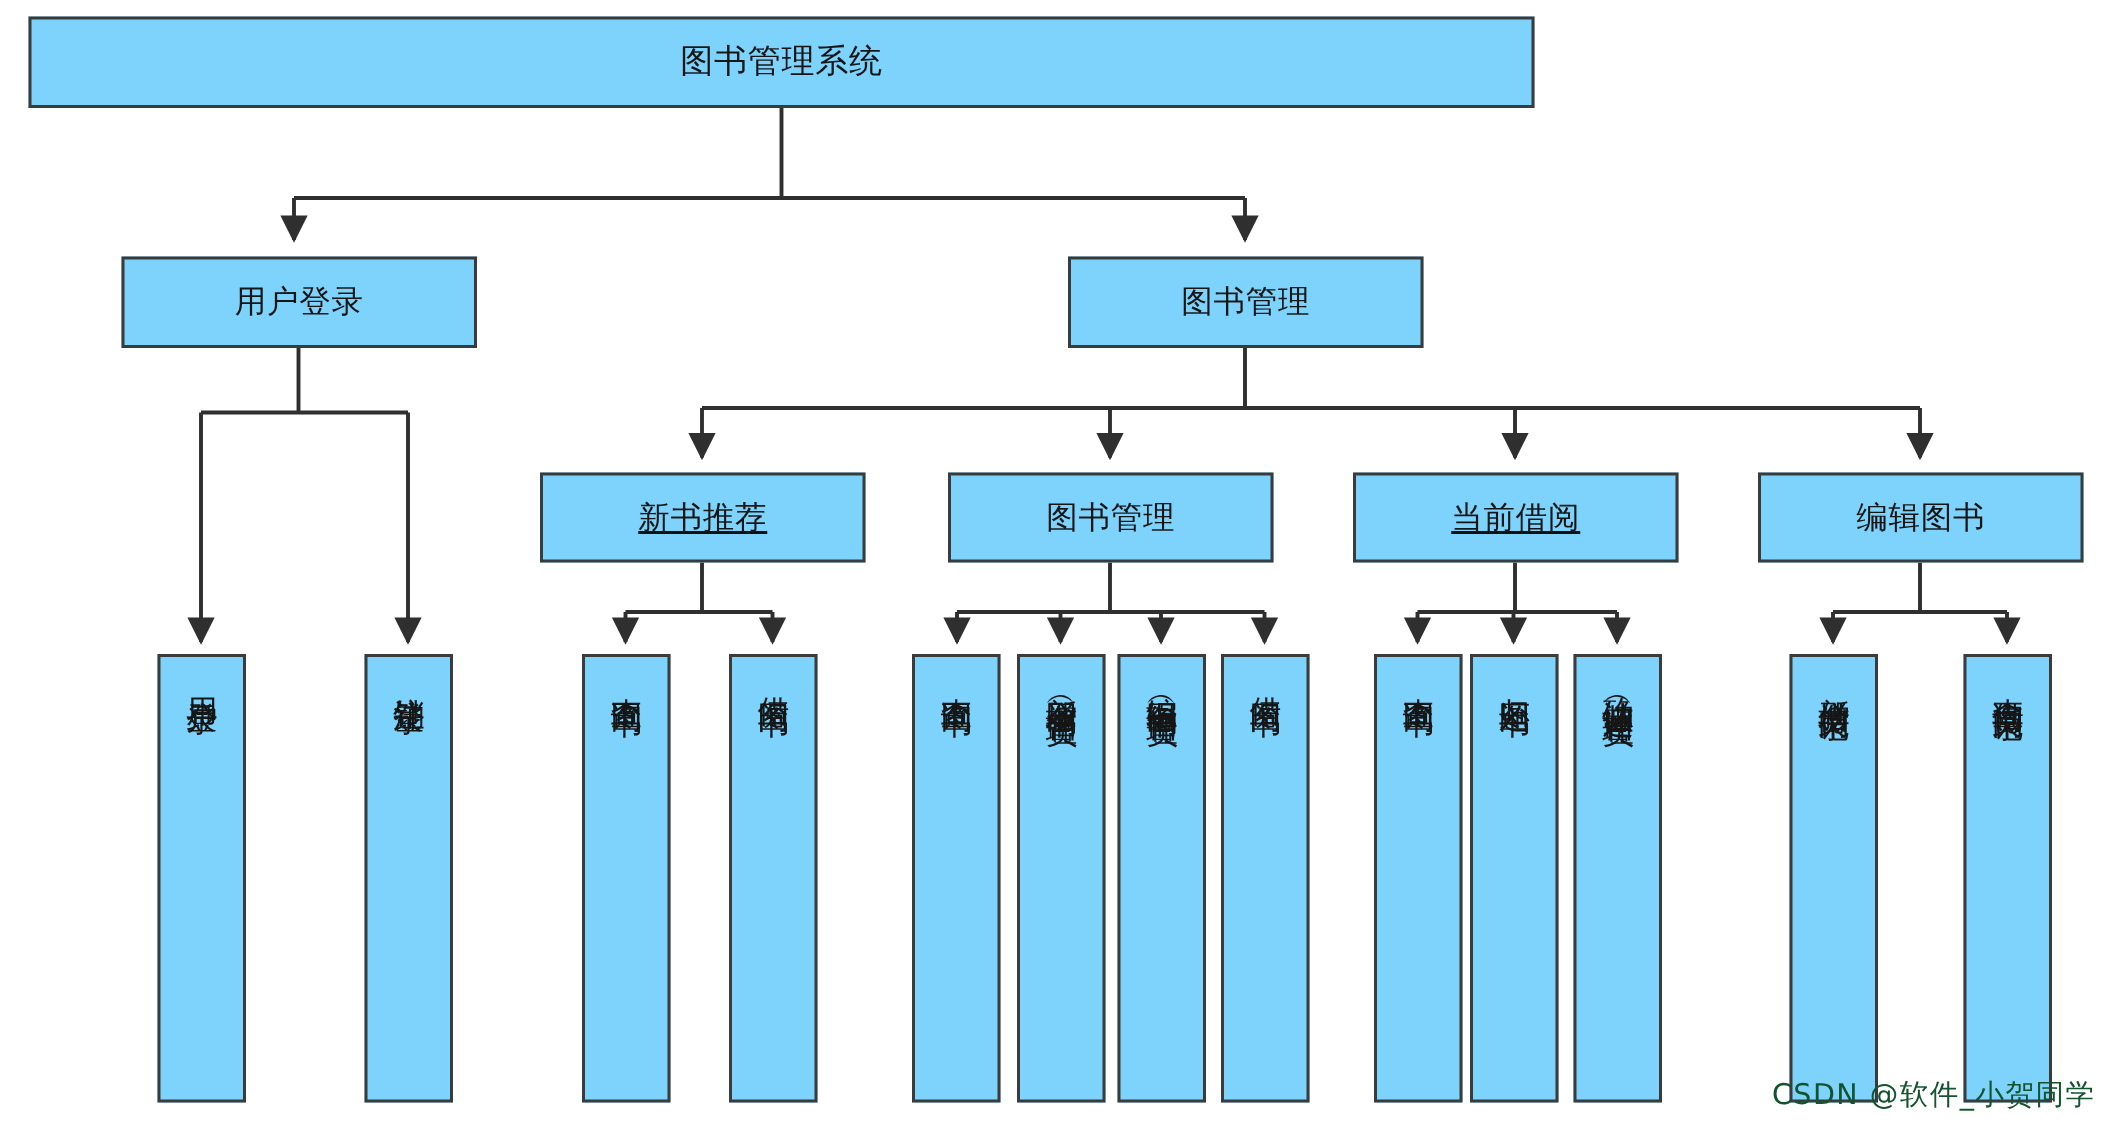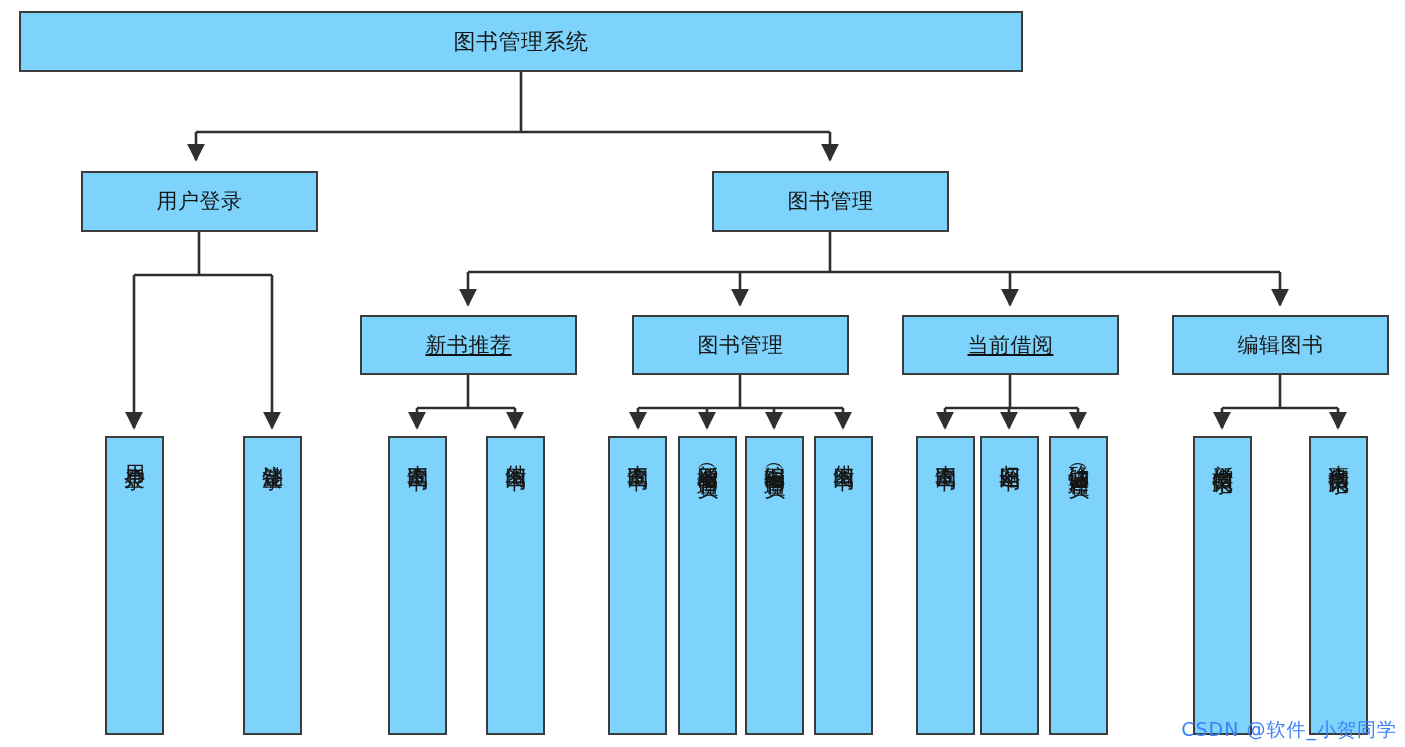--- a/index.html
+++ b/index.html
@@ -51,21 +51,21 @@
     font-size:21px;
     line-height:1.16;
     letter-spacing:2px;
     max-height:290px;
   }
   .watermark{
     position:absolute;
     right:8px;
     bottom:4px;
     font-size:19px;
-    color:#3b82f6;
+    color:#14532d;
     white-space:nowrap;
     letter-spacing:1px;
     font-family:"DejaVu Sans","Liberation Sans",sans-serif;
   }
 </style>
 </head>
 <body>
 
 <div id="diagram">
 

